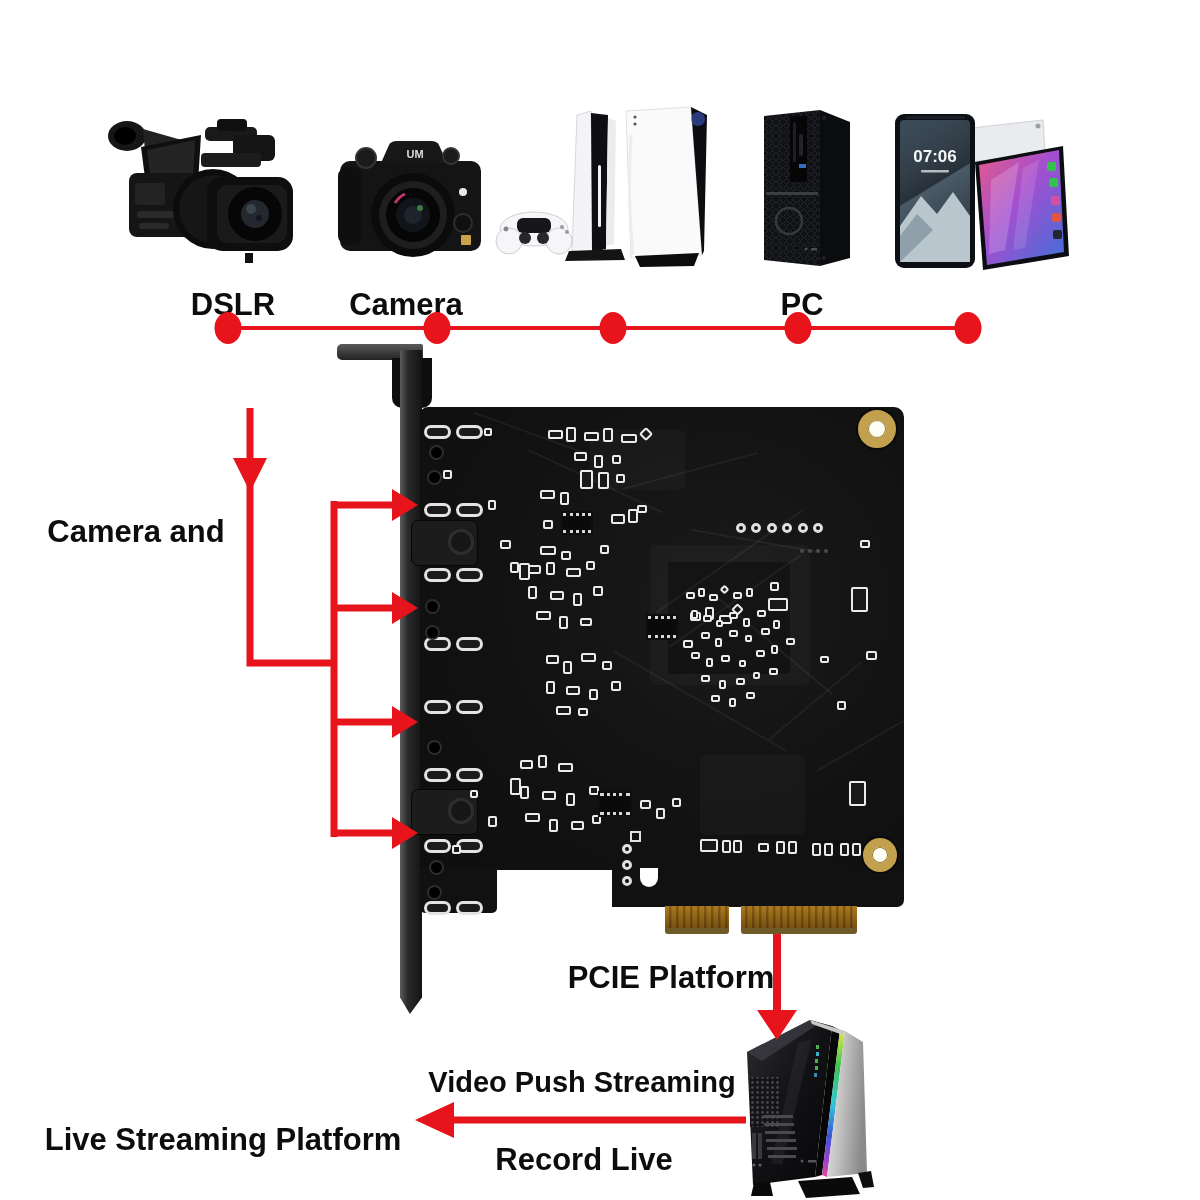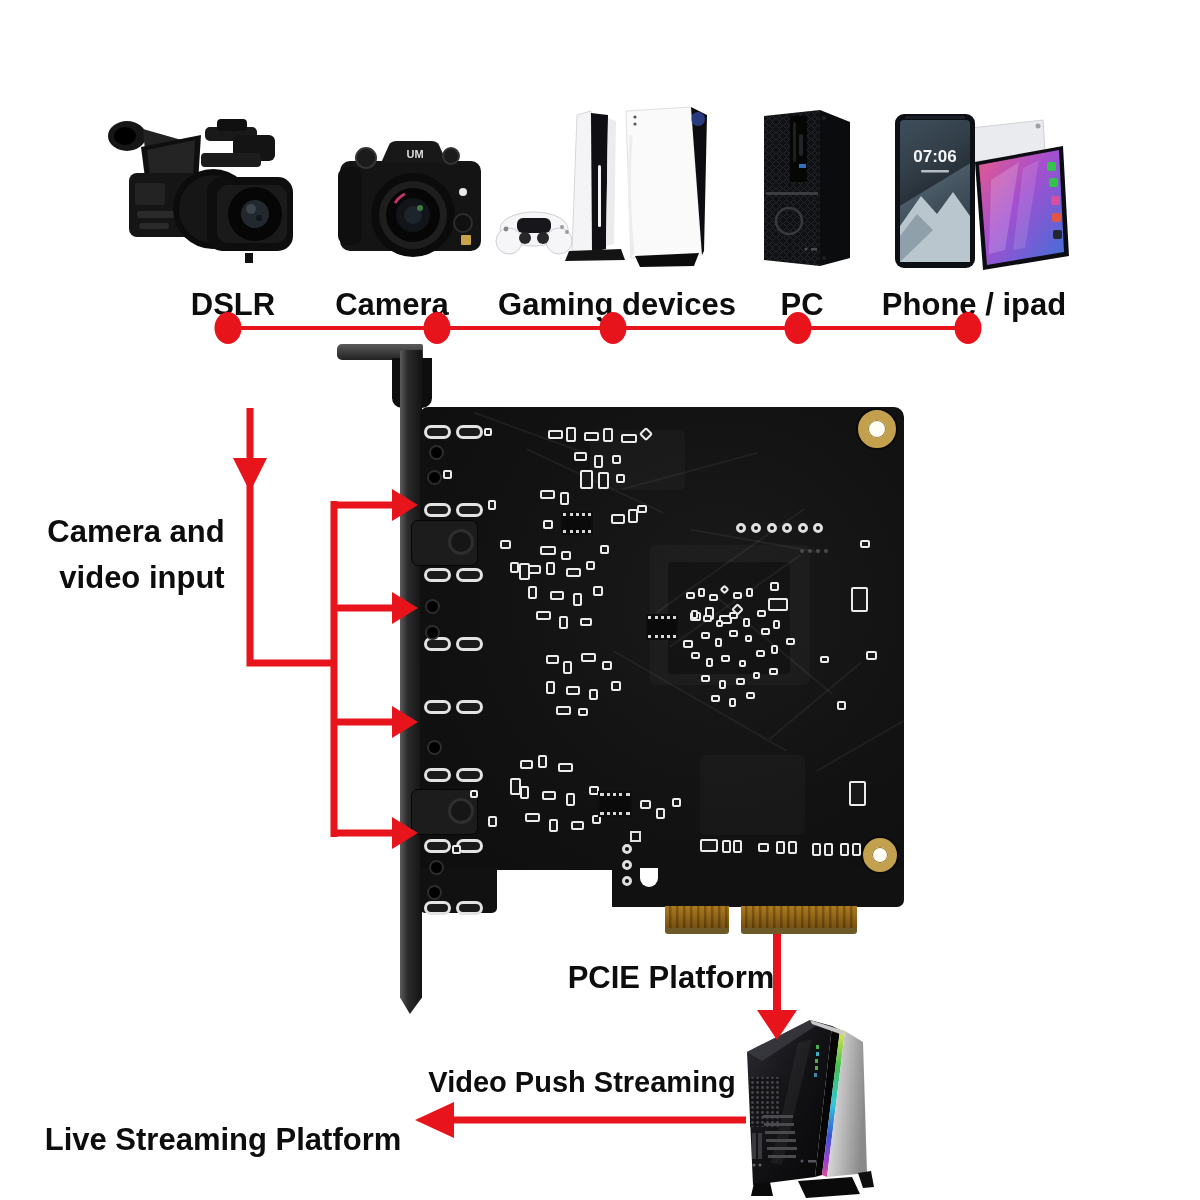--- a/index.html
+++ b/index.html
@@ -181,24 +181,22 @@
       <rect x="7" y="10" width="70" height="142" rx="4" fill="url(#phscr)"></rect>
       <polygon points="7,116 28,86 44,104 60,82 77,106 77,152 7,152" fill="#b9c6cd"></polygon>
       <polygon points="7,126 24,104 40,120 7,152" fill="#8fa0aa"></polygon>
       <text x="42" y="52" font-size="17" font-weight="bold" fill="#f4f6f8" text-anchor="middle">07:06</text>
       <rect x="28" y="60" width="28" height="2.5" rx="1" fill="#d7dde2" opacity="0.8"></rect>
       <rect x="12" y="6" width="60" height="3" rx="1.5" fill="#1c2026"></rect>
     </g>
   </svg>
 
   <div class="lbl" style="left:233px;top:305px">DSLR</div>
-  <div class="lbl" style="left:392px;top:305px">Camera</div>
-  <div class="lbl" style="left:617px;top:305px">Gaming devices</div>
+  <div class="lbl" style="left:406px;top:305px">Camera</div>
   <div class="lbl" style="left:802px;top:305px">PC</div>
-  <div class="lbl" style="left:974px;top:305px">Phone / ipad</div>
 
   <div class="abs" id="bracket-tab"></div>
   <div class="abs" id="bracket-nub"></div>
   <div class="abs" id="bracket-strip"></div>
   <div class="abs" id="pcb-main"></div>
   <div class="abs" id="pcb-left-tab"></div>
   <div class="abs" id="pcb-right-tab"></div>
   <div class="abs" id="pcb-notch"></div>
   <div class="abs gold" id="gold-a"></div>
   <div class="abs gold" id="gold-b"></div>
@@ -417,24 +415,24 @@
       <line x1="777" y1="934" x2="777" y2="1012" stroke-width="8"></line>
       <polygon points="757,1010 797,1010 777,1040" stroke="none"></polygon>
     </g>
     <g fill="#e8141c" stroke="#e8141c">
       <line x1="746" y1="1120" x2="454" y2="1120" stroke-width="7"></line>
       <polygon points="454,1102 454,1138 415,1120" stroke="none"></polygon>
     </g>
   </svg>
 
   <div class="lbl" style="left:136px;top:532px">Camera and</div>
-  <div class="lbl" style="left:142px;top:578px">video input</div>
   <div class="lbl" style="left:671px;top:978px">PCIE Platform</div>
   <div class="lbl" style="left:223px;top:1140px">Live Streaming Platform</div>
   <div class="lbl lbl-sm" style="left:582px;top:1082px">Video Push Streaming</div>
+  <div class="lbl" style="left:584px;top:1160px">Record Live</div>
 
   <svg class="abs" style="left:740px;top:1015px;z-index:30" width="175" height="185" viewBox="0 0 175 185">
     <defs>
       <linearGradient id="rgbstrip" x1="0" y1="0" x2="0" y2="1">
         <stop offset="0" stop-color="#e8e84a"></stop>
           <stop offset="0.25" stop-color="#3fc24f"></stop>
         <stop offset="0.5" stop-color="#32c8d8"></stop>
           <stop offset="0.72" stop-color="#3a55d8"></stop>
         <stop offset="0.88" stop-color="#9a3fd0"></stop>
           <stop offset="1" stop-color="#e04a9a"></stop>

